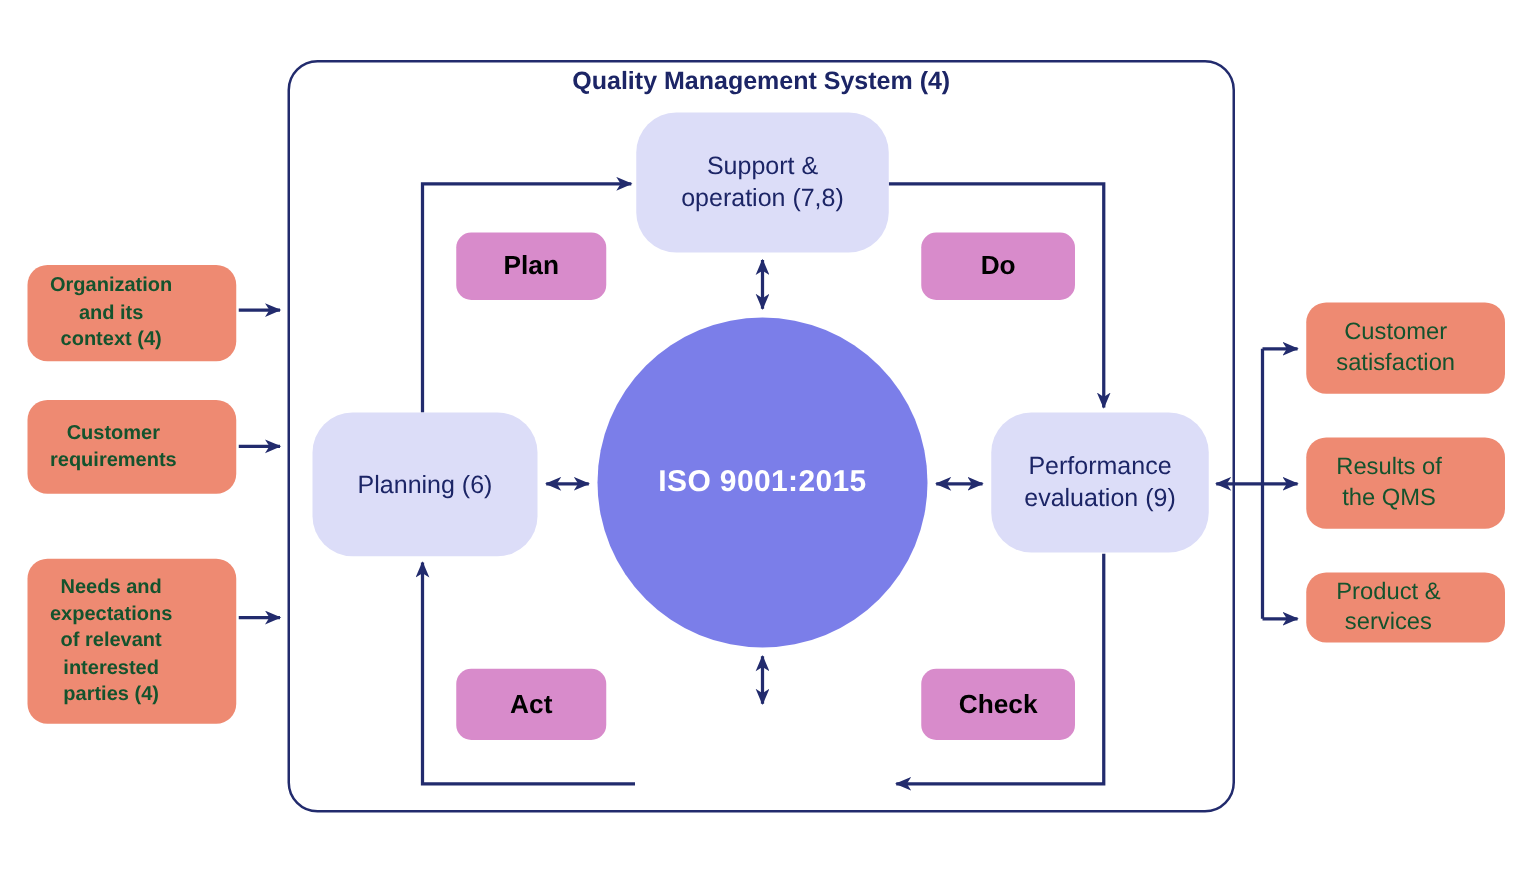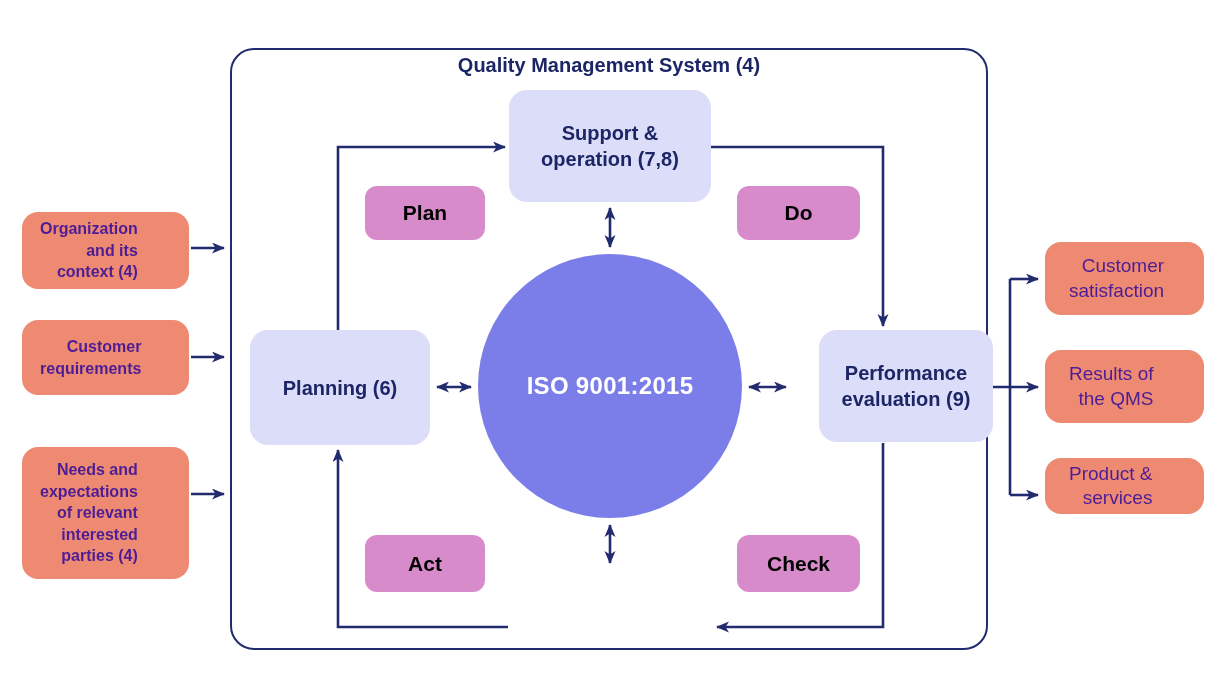--- a/index.html
+++ b/index.html
@@ -14,43 +14,43 @@
   .title{
     position:absolute;left:230px;top:54px;width:758px;text-align:center;
     font-size:20px;font-weight:bold;color:#1c2566;
   }
   svg.connectors{position:absolute;left:0;top:0;width:1226px;height:698px;}
   .box{
     position:absolute;display:flex;align-items:center;justify-content:center;
     box-sizing:border-box;white-space:pre-line;
   }
   .node{
-    background:#dcddf8;border-radius:18px;font-size:20px;font-weight:bold;
+    background:#dcddf8;border-radius:32px;font-size:20px;font-weight:normal;
     text-align:center;line-height:1.3;color:#1c2566;
   }
   .node-support{left:509px;top:90px;width:202px;height:112px;}
   .node-planning{left:250px;top:330px;width:180px;height:115px;}
-  .node-performance{left:793px;top:330px;width:174px;height:112px;margin-left:26px;}
+  .node-performance{left:793px;top:330px;width:174px;height:112px;}
   .node-improvement{left:508px;top:570px;width:204px;height:118px;}
   .circle{
     position:absolute;left:478px;top:254px;width:264px;height:264px;border-radius:50%;
     background:#7b7ee9;display:flex;align-items:center;justify-content:center;
     color:#ffffff;font-size:24px;font-weight:bold;letter-spacing:0.3px;
   }
   .pdca{
     background:#d88bcb;border-radius:12px;font-size:21px;font-weight:bold;
     text-align:center;color:#000000;
   }
   .pdca-plan{left:365px;top:186px;width:120px;height:54px;}
   .pdca-do{left:737px;top:186px;width:123px;height:54px;}
   .pdca-act{left:365px;top:535px;width:120px;height:57px;}
   .pdca-check{left:737px;top:535px;width:123px;height:57px;text-align:center;}
   .io{
     background:#ee8a72;border-radius:16px;justify-content:flex-start;
-    text-align:right;line-height:1.34;color:#4c1d95;
+    text-align:center;line-height:1.34;color:#14532d;
   }
   .input{font-size:16px;font-weight:bold;padding-left:18px;}
   .in-org{left:22px;top:212px;width:167px;height:77px;}
   .in-custreq{left:22px;top:320px;width:167px;height:75px;}
   .in-needs{left:22px;top:428px;width:167px;height:132px;margin-top:19px;}
   .output{font-size:19px;font-weight:normal;padding-left:24px;line-height:1.28;}
   .out-satisfaction{left:1045px;top:242px;width:159px;height:73px;}
   .out-results{left:1045px;top:350px;width:159px;height:73px;}
   .out-product{left:1045px;top:458px;width:159px;height:56px;}
 </style>

